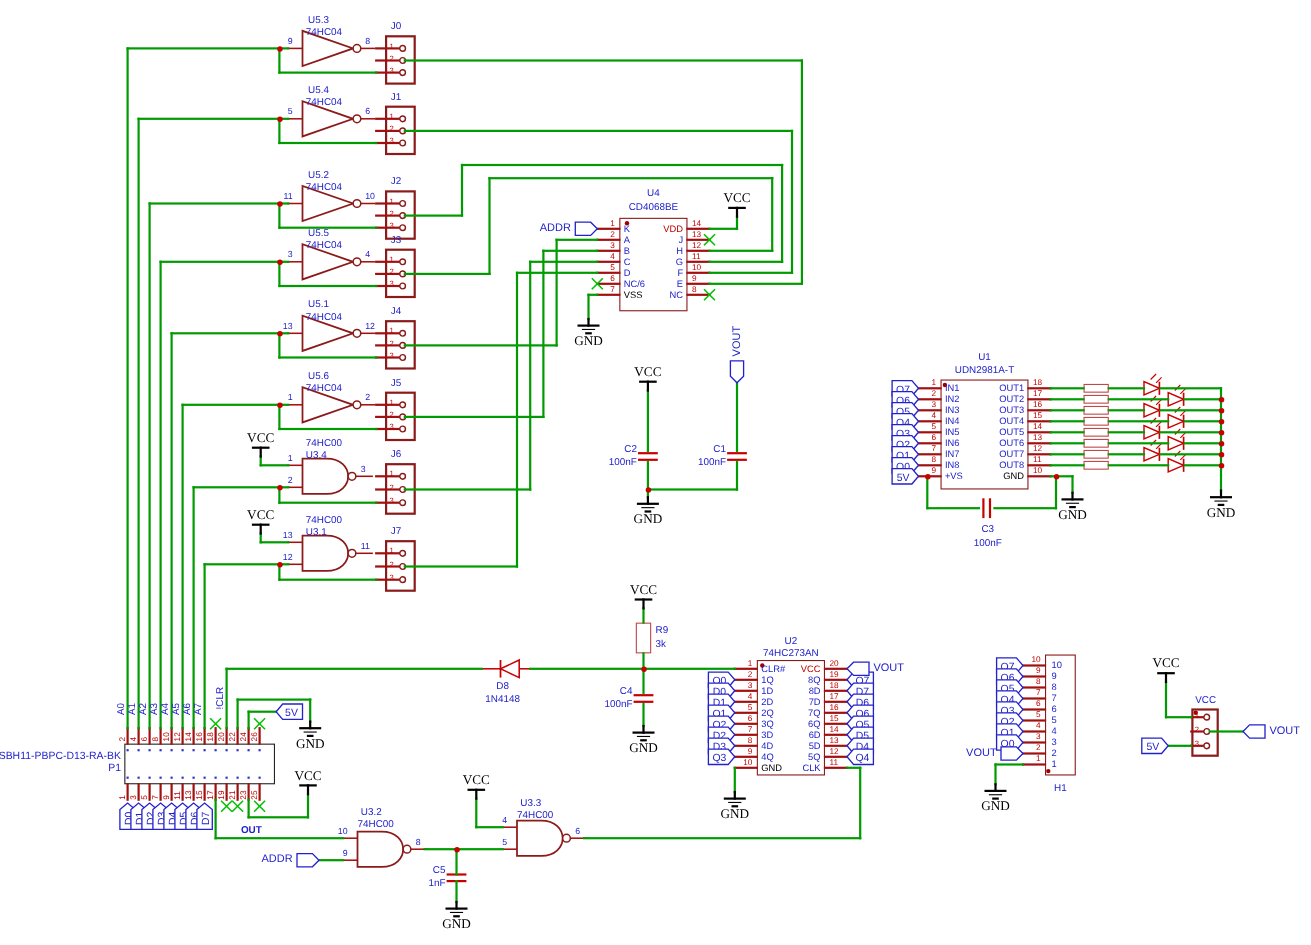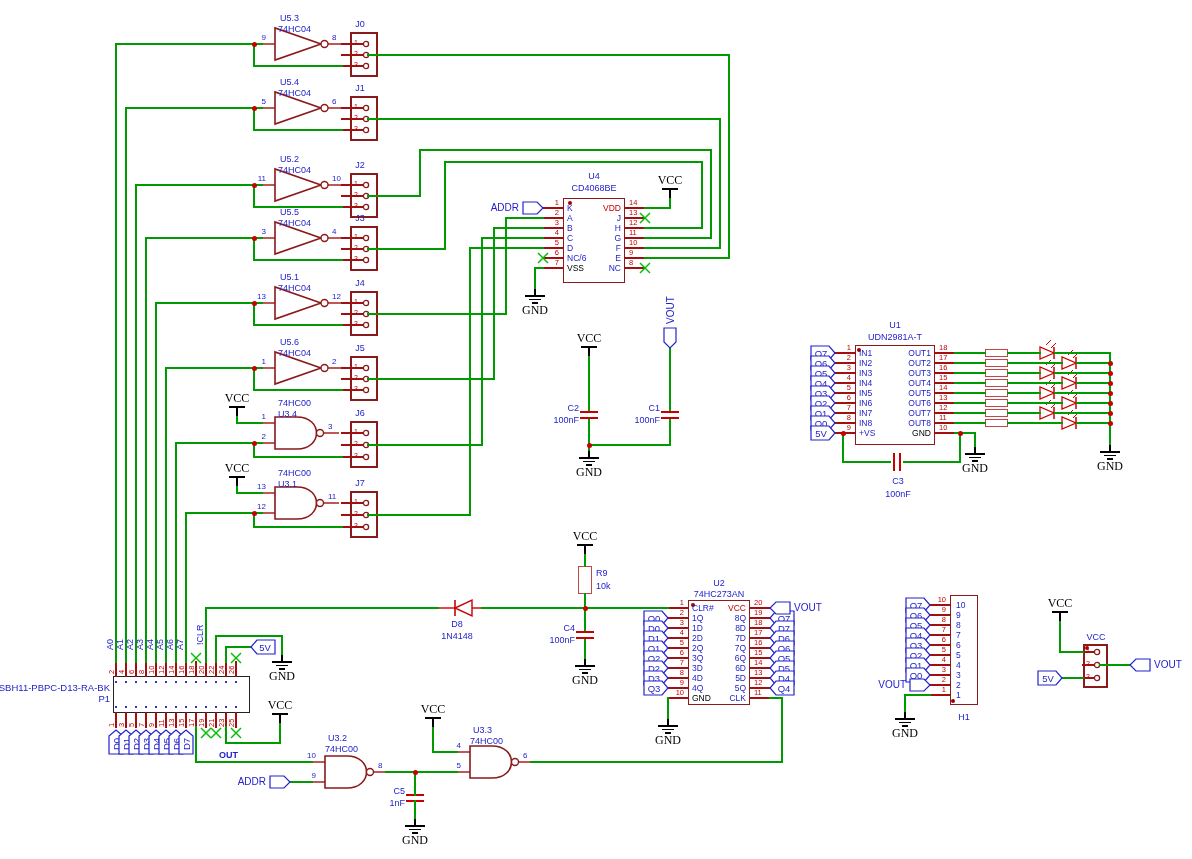--- a/index.html
+++ b/index.html
@@ -865,21 +865,21 @@
       <div class="t" style="font: 7.5px &quot;Liberation Sans&quot;, sans-serif; color: rgb(192, 0, 0); left: 946px; top: 680px; transform: translate(-100%, -55%);">2</div>
       <div class="t" style="font: 8.5px &quot;Liberation Sans&quot;, sans-serif; color: rgb(34, 34, 204); left: 956px; top: 685px; transform: translate(0px, -55%);">2</div>
       <div class="t" style="font: 7.5px &quot;Liberation Sans&quot;, sans-serif; color: rgb(192, 0, 0); left: 946px; top: 690px; transform: translate(-100%, -55%);">1</div>
       <div class="t" style="font: 8.5px &quot;Liberation Sans&quot;, sans-serif; color: rgb(34, 34, 204); left: 956px; top: 695px; transform: translate(0px, -55%);">1</div>
       <div class="t" style="font: 9px &quot;Liberation Sans&quot;, sans-serif; color: rgb(34, 34, 204); left: 1096px; top: 637px; transform: translate(-50%, -55%);">VCC</div>
       <div style="position: absolute; left: 1085px; top: 646px; width: 4px; height: 4px; border-radius: 50%; background: rgb(160, 0, 0);"></div>
       <div class="t" style="font: 7px &quot;Liberation Sans&quot;, sans-serif; color: rgb(192, 0, 0); left: 1088px; top: 651px; transform: translate(-50%, -55%);">1</div>
       <div class="t" style="font: 7px &quot;Liberation Sans&quot;, sans-serif; color: rgb(192, 0, 0); left: 1088px; top: 664px; transform: translate(-50%, -55%);">2</div>
       <div class="t" style="font: 7px &quot;Liberation Sans&quot;, sans-serif; color: rgb(192, 0, 0); left: 1088px; top: 677px; transform: translate(-50%, -55%);">3</div>
       <div class="t" style="font: 9px &quot;Liberation Sans&quot;, sans-serif; color: rgb(34, 34, 204); left: 596px; top: 573px; transform: translate(0px, -55%);">R9</div>
-      <div class="t" style="font: 9px &quot;Liberation Sans&quot;, sans-serif; color: rgb(34, 34, 204); left: 596px; top: 586px; transform: translate(0px, -55%);">10k</div>
+      <div class="t" style="font: 9px &quot;Liberation Sans&quot;, sans-serif; color: rgb(34, 34, 204); left: 596px; top: 586px; transform: translate(0px, -55%);">3k</div>
       <div class="t" style="font: 9px &quot;Liberation Sans&quot;, sans-serif; color: rgb(34, 34, 204); left: 660px; top: 408px; transform: translate(-100%, -55%);">C1</div>
       <div class="t" style="font: 9px &quot;Liberation Sans&quot;, sans-serif; color: rgb(34, 34, 204); left: 660px; top: 420px; transform: translate(-100%, -55%);">100nF</div>
       <div class="t" style="font: 9px &quot;Liberation Sans&quot;, sans-serif; color: rgb(34, 34, 204); left: 579px; top: 408px; transform: translate(-100%, -55%);">C2</div>
       <div class="t" style="font: 9px &quot;Liberation Sans&quot;, sans-serif; color: rgb(34, 34, 204); left: 579px; top: 420px; transform: translate(-100%, -55%);">100nF</div>
       <div class="t" style="font: 9px &quot;Liberation Sans&quot;, sans-serif; color: rgb(34, 34, 204); left: 898px; top: 481px; transform: translate(-50%, -55%);">C3</div>
       <div class="t" style="font: 9px &quot;Liberation Sans&quot;, sans-serif; color: rgb(34, 34, 204); left: 898px; top: 494px; transform: translate(-50%, -55%);">100nF</div>
       <div class="t" style="font: 9px &quot;Liberation Sans&quot;, sans-serif; color: rgb(34, 34, 204); left: 575px; top: 628px; transform: translate(-100%, -55%);">C4</div>
       <div class="t" style="font: 9px &quot;Liberation Sans&quot;, sans-serif; color: rgb(34, 34, 204); left: 575px; top: 640px; transform: translate(-100%, -55%);">100nF</div>
       <div class="t" style="font: 9px &quot;Liberation Sans&quot;, sans-serif; color: rgb(34, 34, 204); left: 405px; top: 791px; transform: translate(-100%, -55%);">C5</div>
       <div class="t" style="font: 9px &quot;Liberation Sans&quot;, sans-serif; color: rgb(34, 34, 204); left: 405px; top: 803px; transform: translate(-100%, -55%);">1nF</div>

